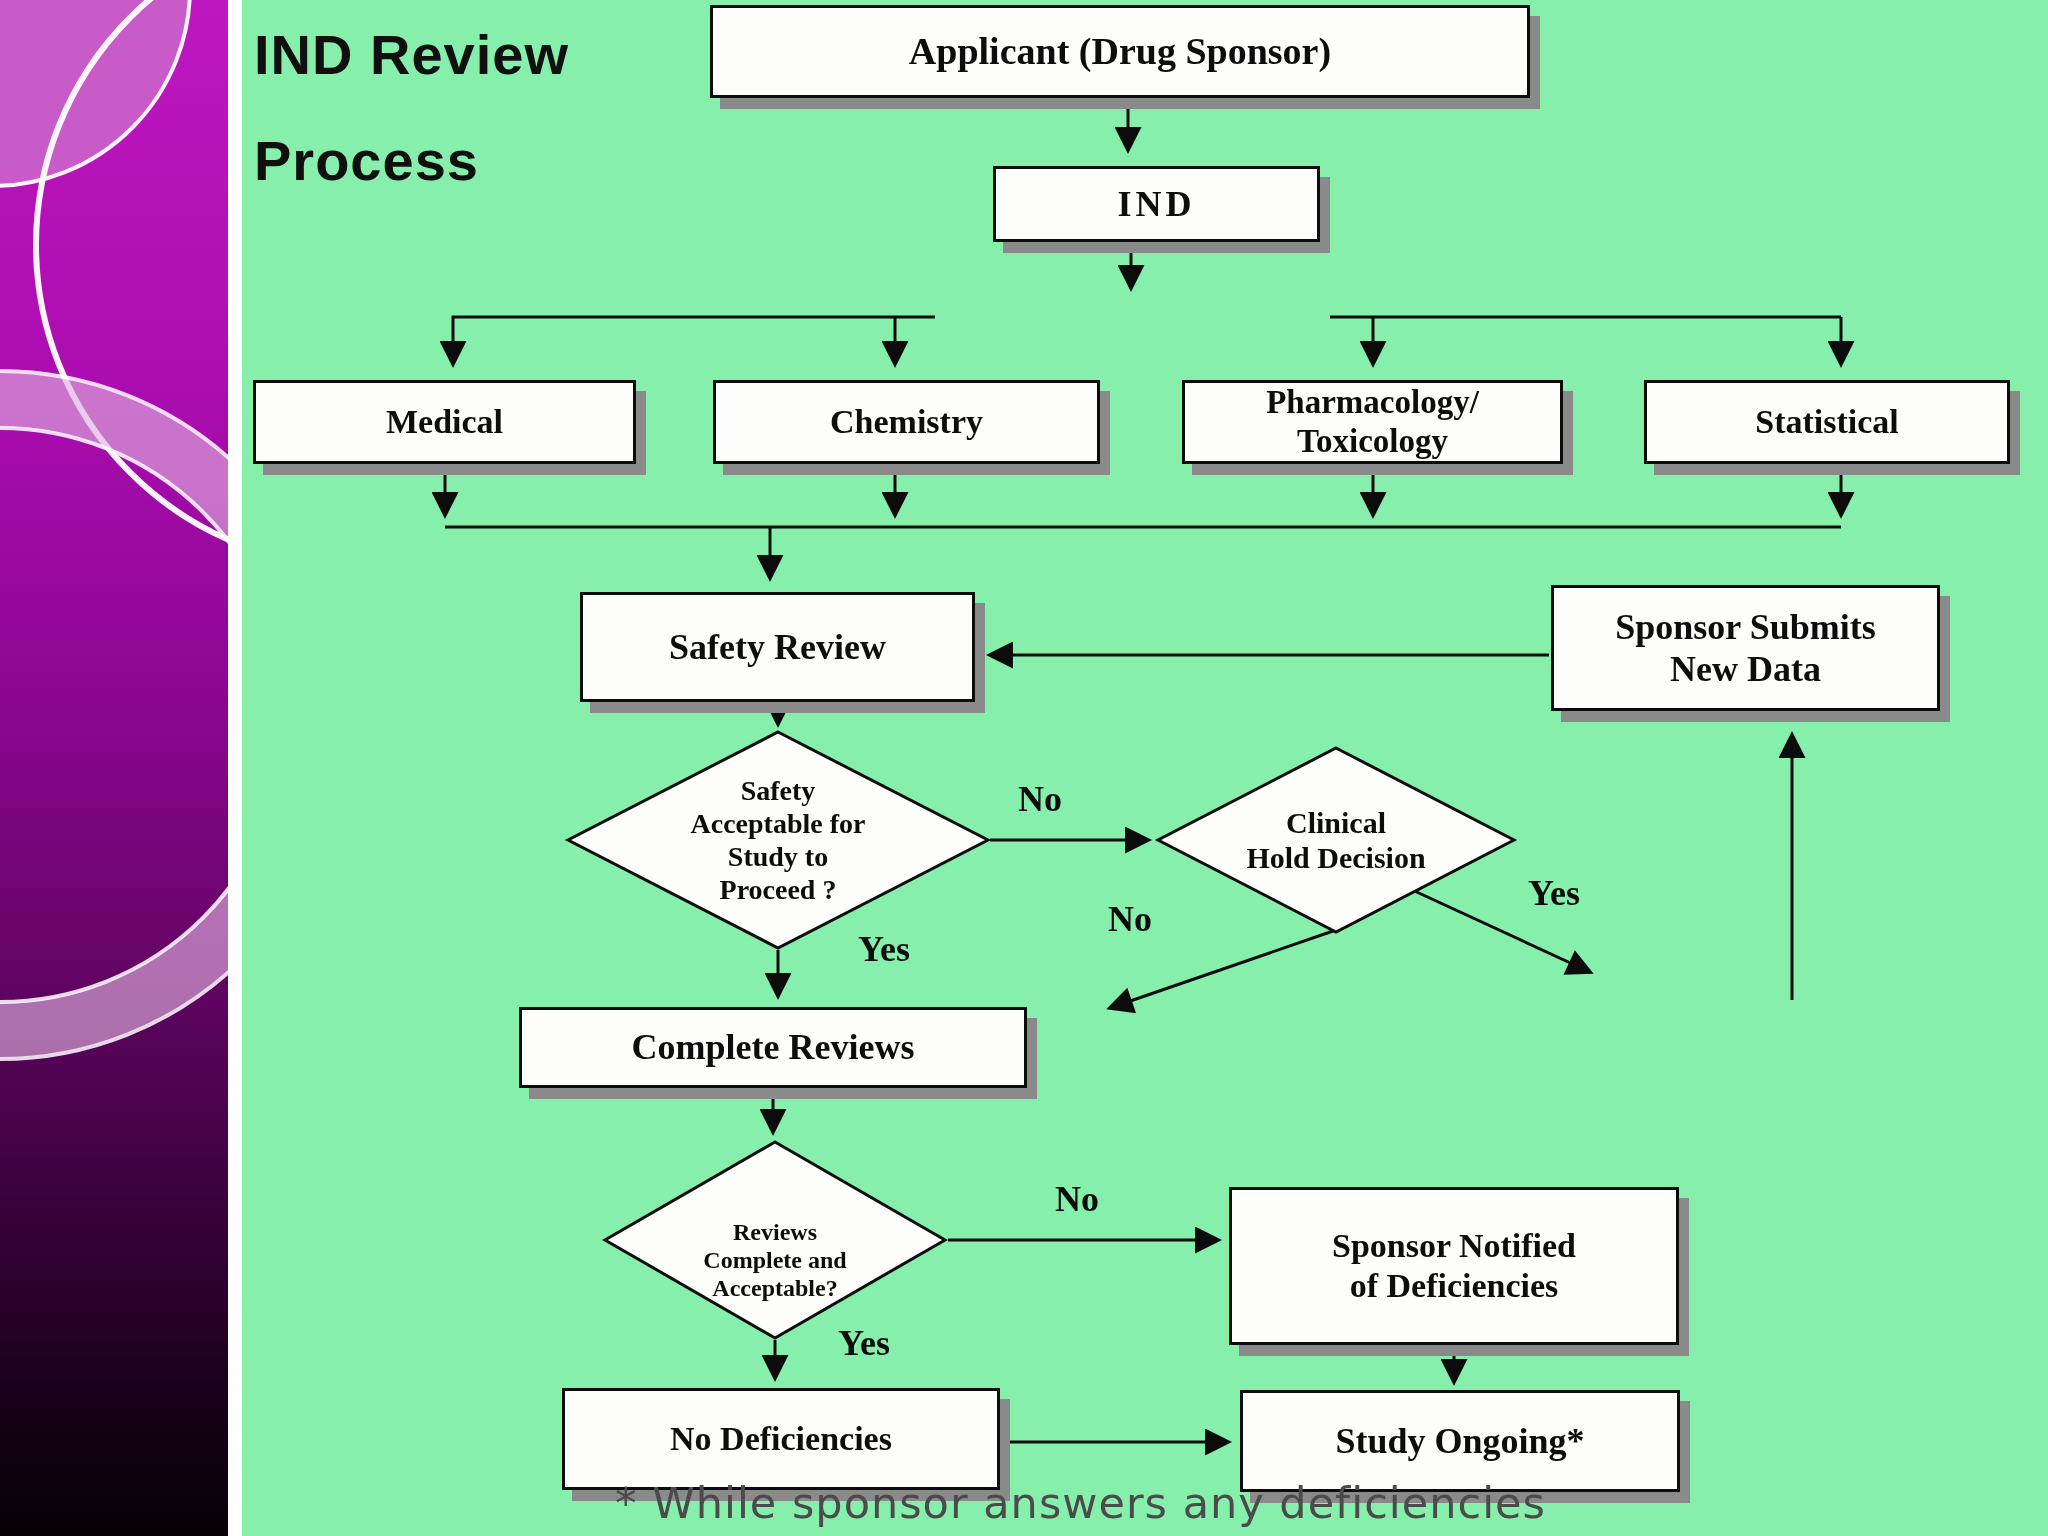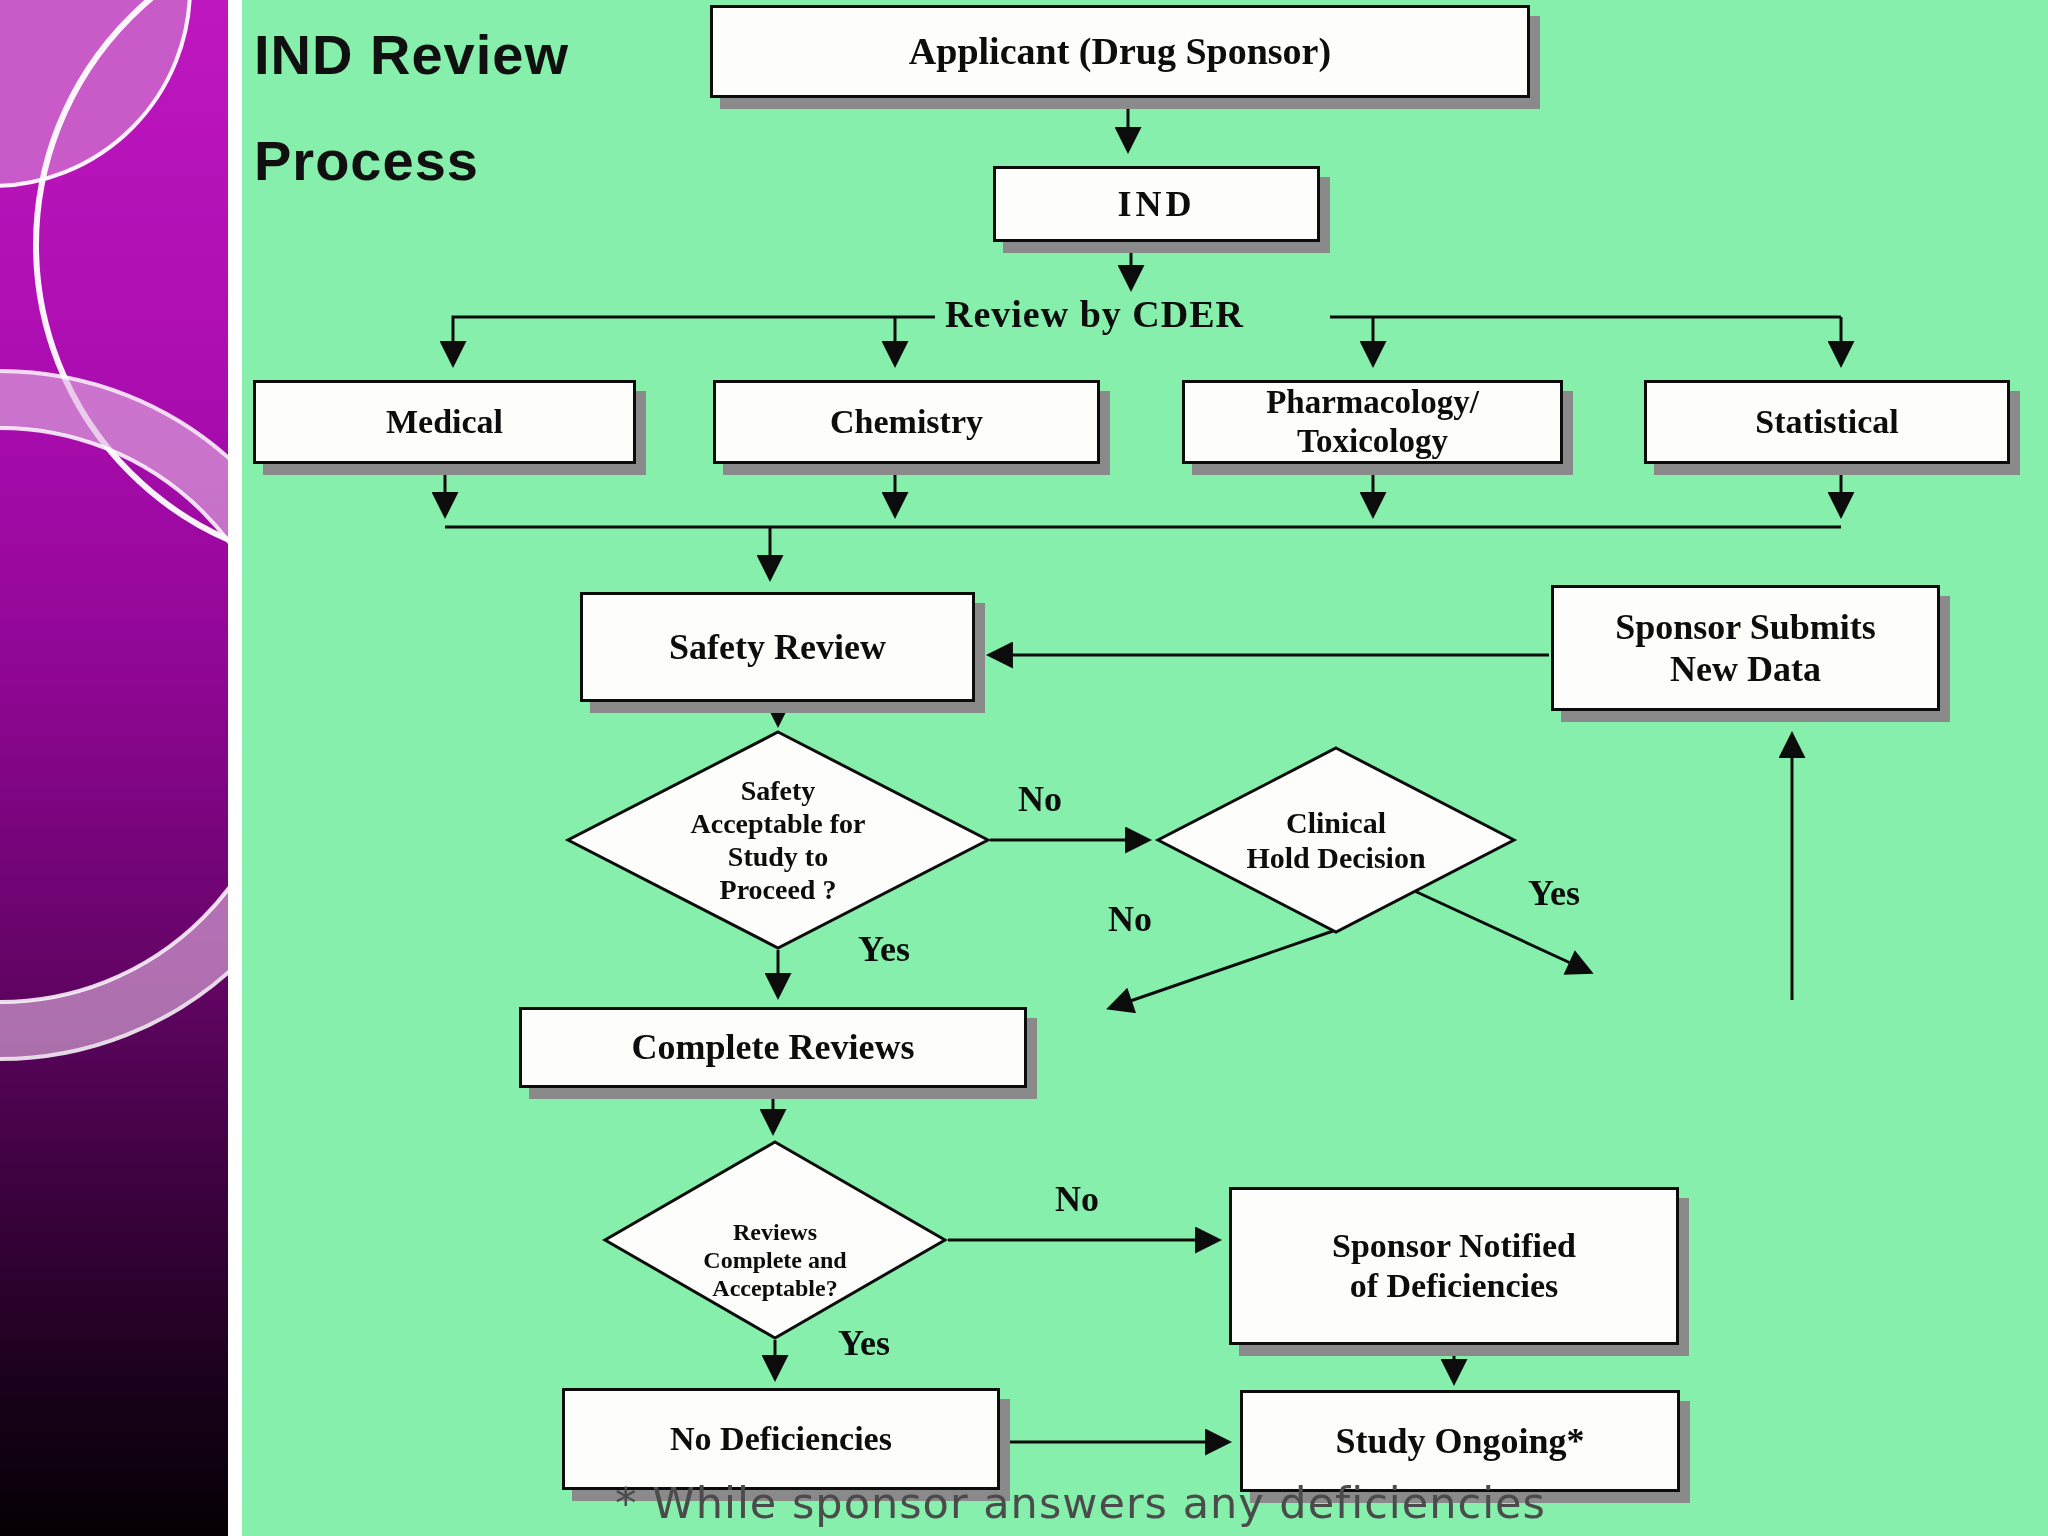--- a/index.html
+++ b/index.html
@@ -137,21 +137,20 @@
       <polygon points="778,732 988,840 778,948 568,840"></polygon>
       <polygon points="1336,748 1514,840 1336,932 1158,840"></polygon>
       <polygon points="775,1142 945,1240 775,1338 605,1240"></polygon>
     </g>
   </svg>
 
   <div class="fbox" style="left:710px;top:5px;width:820px;height:93px;font-size:38px;">Applicant (Drug Sponsor)</div>
 
   <div class="fbox" style="left:968px;top:166px;width:327px;height:76px;font-size:36px;letter-spacing:4px;margin-left:25px;">IND</div>
 
-  <div class="lbl" id="lbl-cder" style="left:945px;top:292px;">Review by CDER</div>
 
   <div class="fbox" style="left:253px;top:380px;width:383px;height:84px;font-size:34px;">Medical</div>
 
   <div class="fbox" style="left:713px;top:380px;width:387px;height:84px;font-size:34px;">Chemistry</div>
 
   <div class="fbox" style="left:1182px;top:380px;width:381px;height:84px;font-size:33px;">Pharmacology/
 Toxicology</div>
 
   <div class="fbox" style="left:1644px;top:380px;width:366px;height:84px;font-size:34px;">Statistical</div>
 

